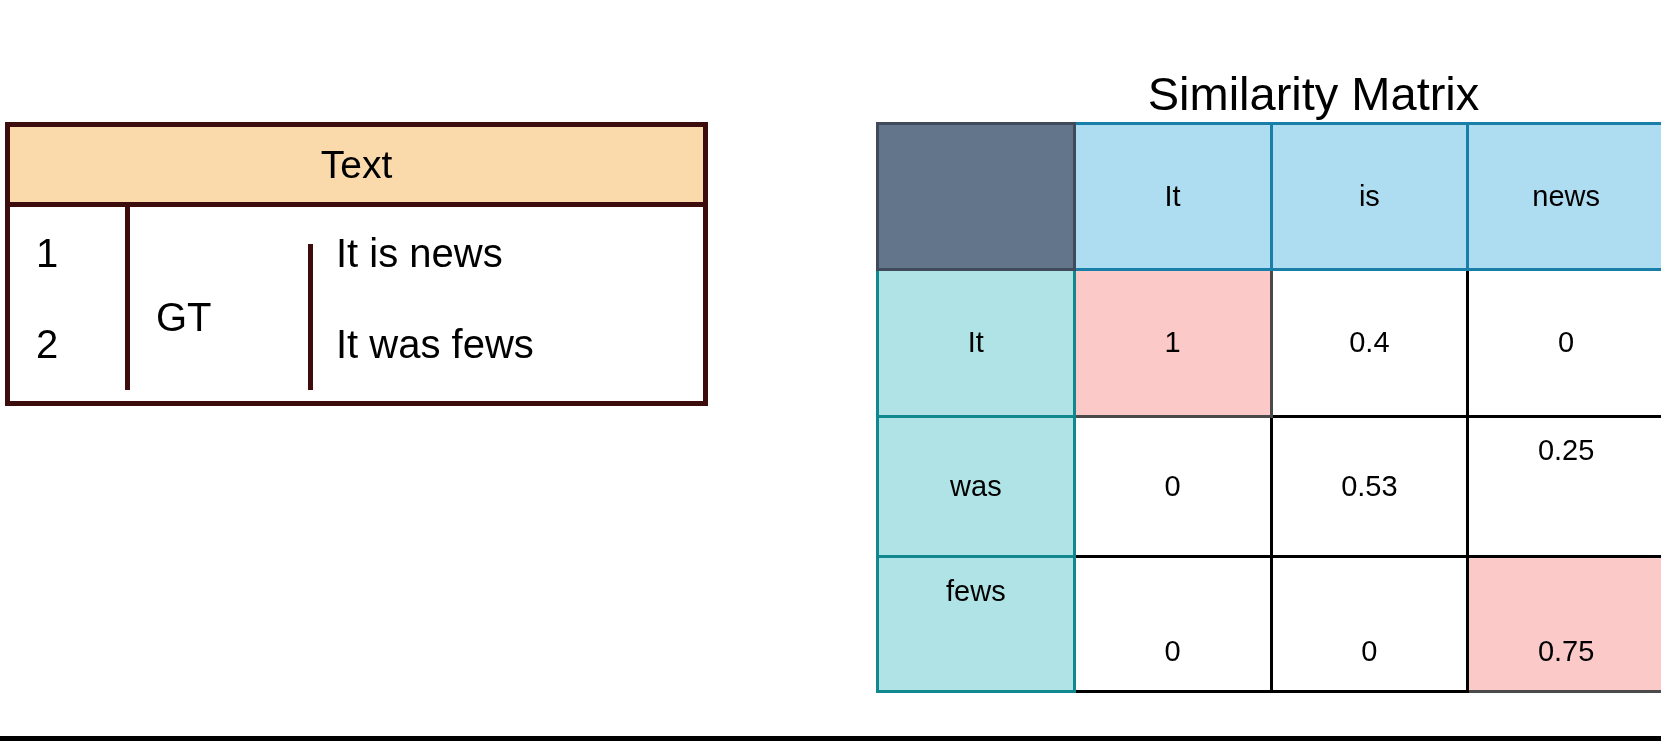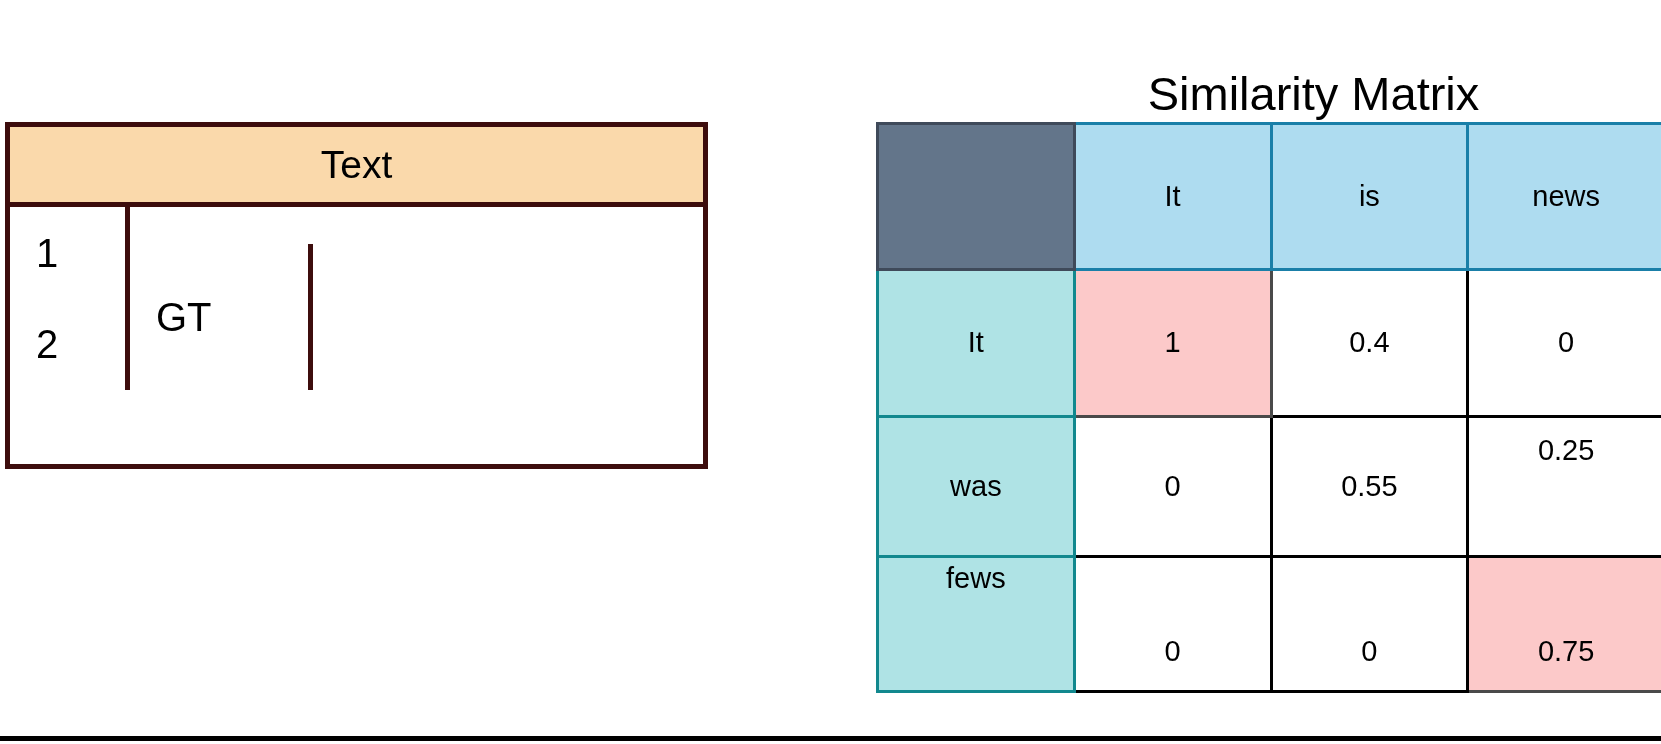--- a/index.html
+++ b/index.html
@@ -16,21 +16,21 @@
     font-family: "Liberation Sans", sans-serif;
     color: #000000;
   }
 
   
   #text-table {
     position: absolute;
     left: 5px;
     top: 122px;
     width: 703px;
-    height: 347px;
+    height: 284px;
     box-sizing: border-box;
     border: 5px solid #3d0d0d;
     background: #ffffff;
   }
   #text-table .tt-header {
     height: 80px;
     box-sizing: border-box;
     background: #fad9ab;
     border-bottom: 5px solid #3d0d0d;
     display: flex;
@@ -111,21 +111,21 @@
   }
   
   #sim-matrix td.val { vertical-align: middle; }
   #sim-matrix td.val.hl { background: #fcc9c9; border-color: #4a4a4a; }
   
   #sim-matrix tr.r0 td { height: 147px; }
   #sim-matrix tr.r1 td { height: 140px; }
   #sim-matrix tr.r2 td { height: 135px; }
   #sim-matrix tr.r1 td.val.up   { vertical-align: top;    padding-top: 16px; }
   #sim-matrix tr.r2 td.val.down { vertical-align: bottom; padding-bottom: 22px; }
-  #sim-matrix tr.r2 td.rowhead  { vertical-align: top;    padding-top: 4px; }
+  #sim-matrix tr.r2 td.rowhead  { vertical-align: top;    padding-top: 17px; }
 
   
   #slide-bottom-rule {
     position: absolute;
     left: 0;
     top: 736px;
     width: 1661px;
     height: 5px;
     background: #000000;
   }
@@ -141,20 +141,24 @@
 
     <div class="tt-col c-idx">
       <div class="tt-cell">1</div>
       <div class="tt-cell">2</div>
     </div>
 
     <div class="tt-col c-tag">
       <div class="tt-cell">GT</div>
     </div>
 
+    <div class="tt-col c-text">
+      <div class="tt-cell">It is news</div>
+      <div class="tt-cell">It was fews</div>
+    </div>
 
   </div>
 </div>
 
 <div id="matrix-title">Similarity Matrix</div>
 
 <table id="sim-matrix">
   <tbody>
     <tr class="m-head">
       <td class="corner"></td>
@@ -166,21 +170,21 @@
     <tr class="r0">
       <td class="rowhead">It</td>
       <td class="val hl">1</td>
       <td class="val">0.4</td>
       <td class="val">0</td>
     </tr>
 
     <tr class="r1">
       <td class="rowhead">was</td>
       <td class="val">0</td>
-      <td class="val">0.55</td>
+      <td class="val">0.53</td>
       <td class="val up">0.25</td>
     </tr>
 
     <tr class="r2">
       <td class="rowhead">fews</td>
       <td class="val down">0</td>
       <td class="val down">0</td>
       <td class="val down hl">0.75</td>
     </tr>
   </tbody>

